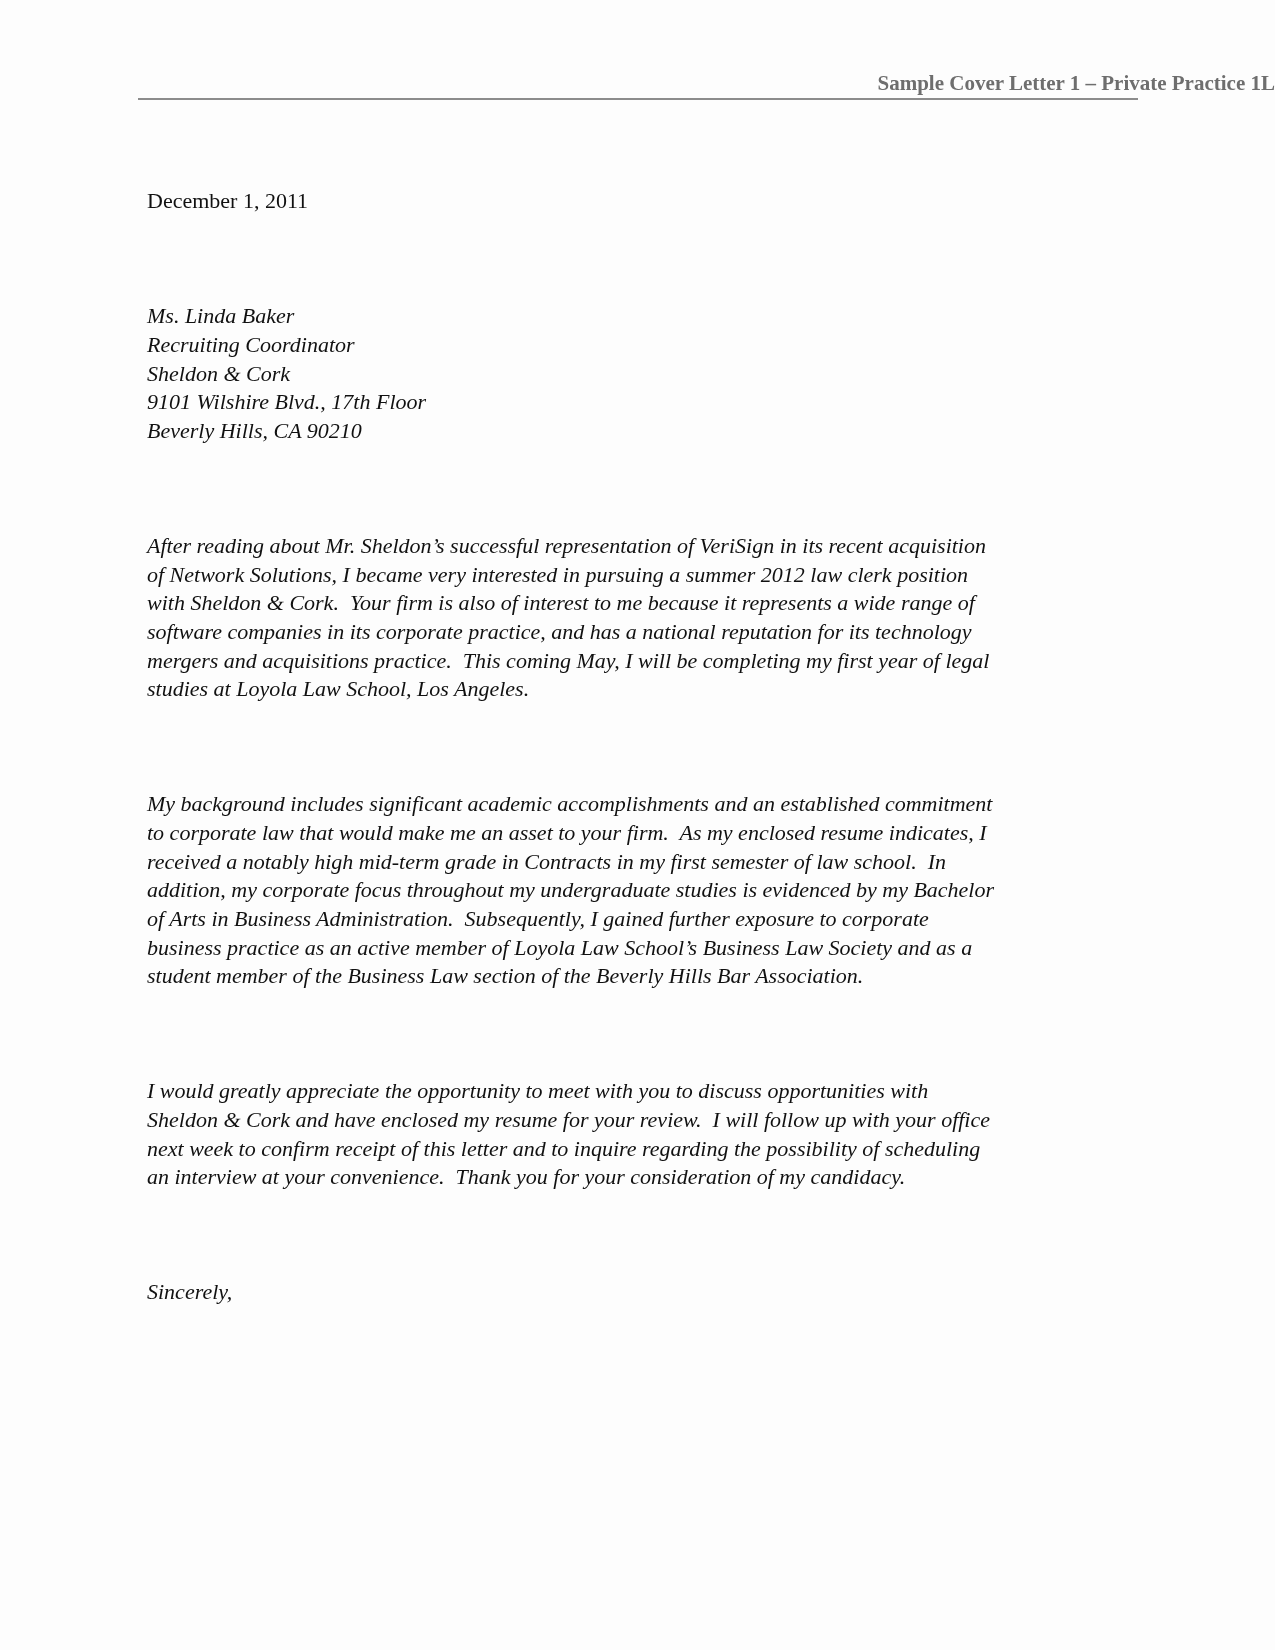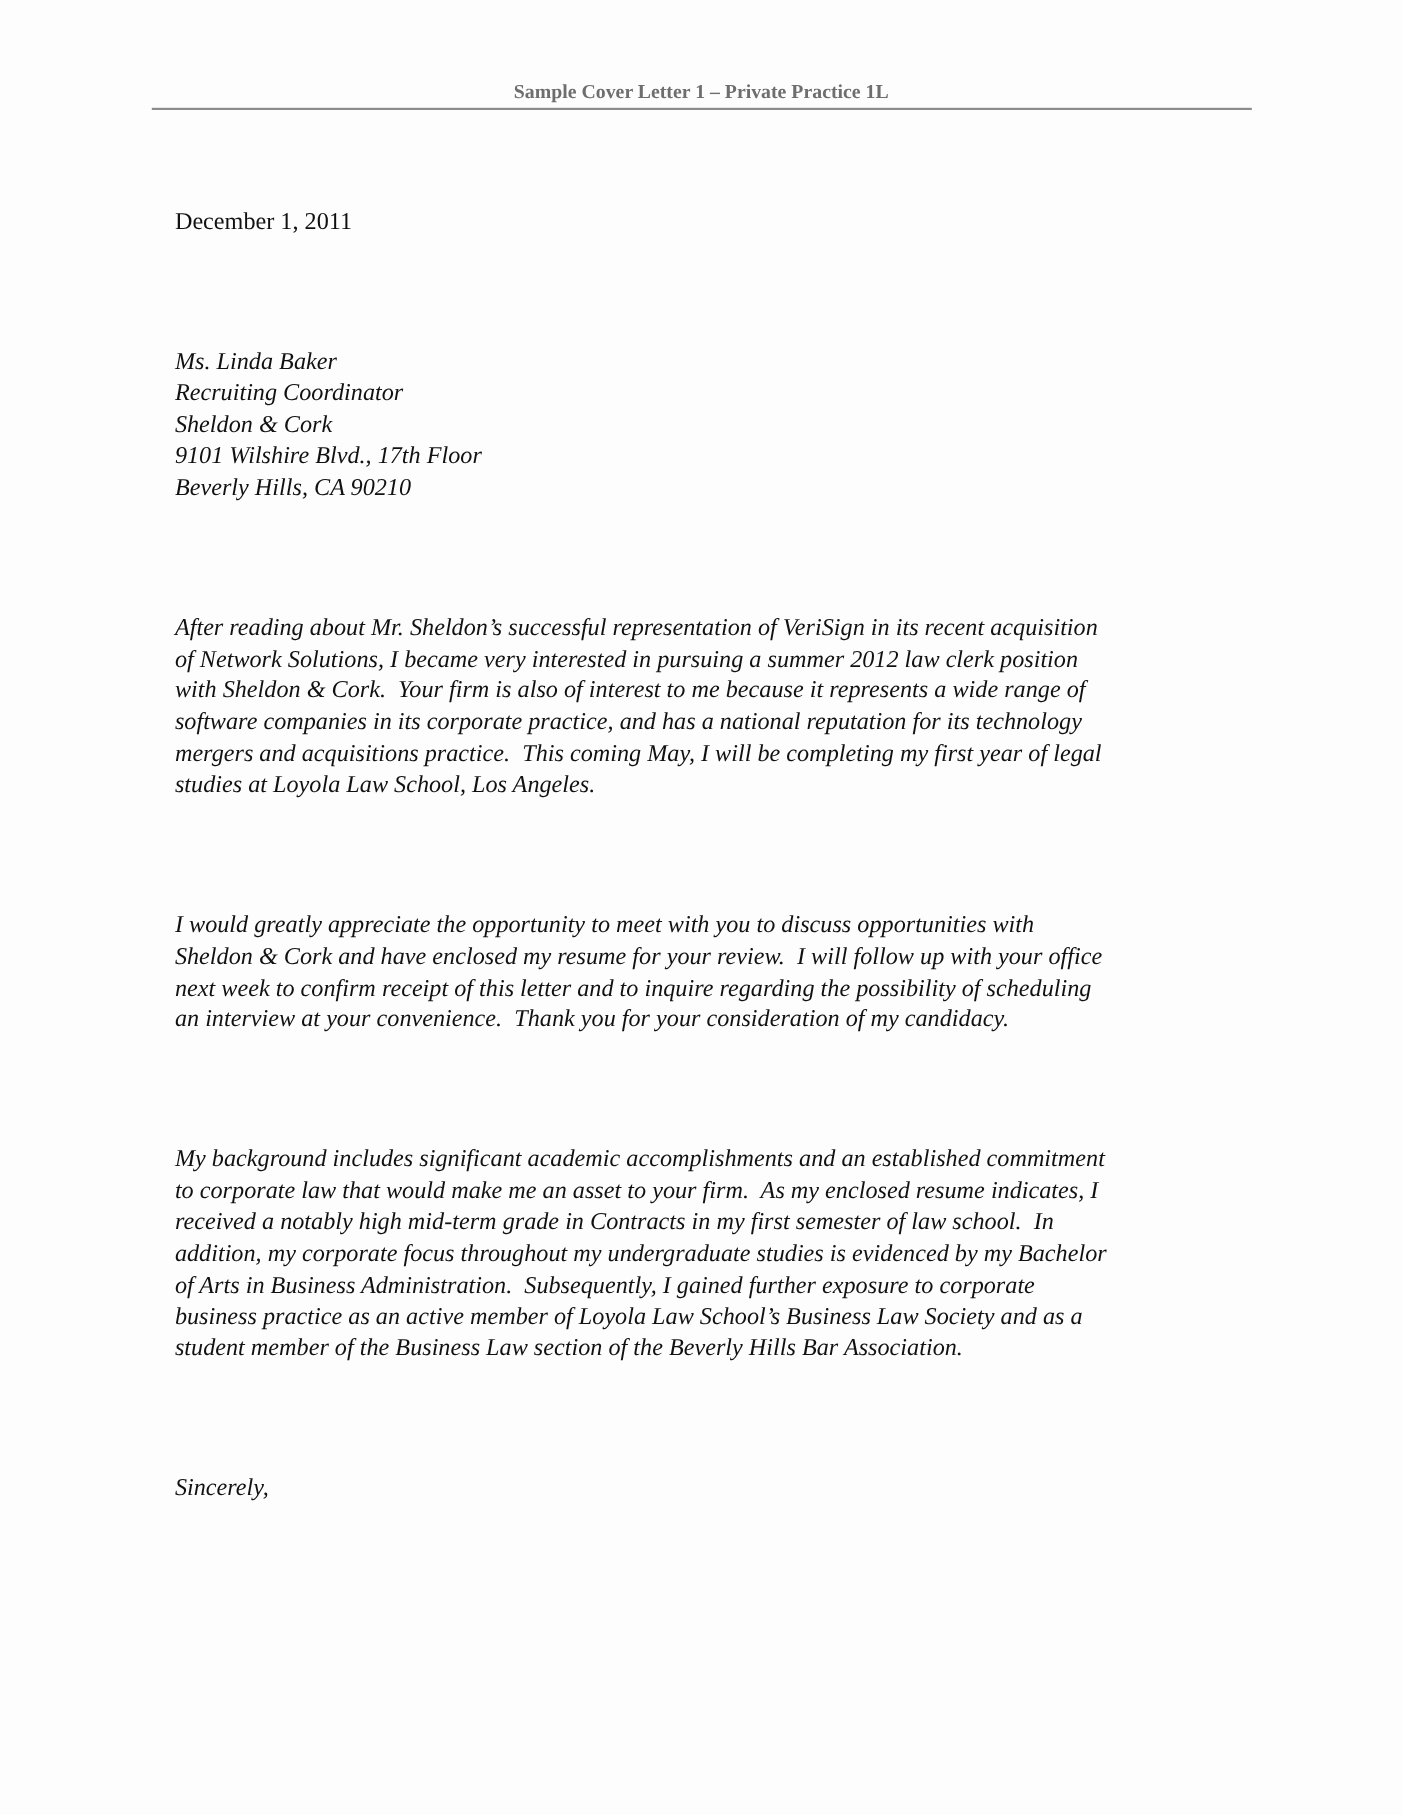--- a/index.html
+++ b/index.html
@@ -12,23 +12,23 @@
     width: 1275px;
     height: 1650px;
     margin: 0 auto;
     background: #fdfdfd;
     font-family: "Liberation Serif", serif;
     color: #111111;
     overflow: hidden;
   }
   .doc-header-title {
     padding-top: 72px;
-    text-align: center;
+    text-align: right;
     font-weight: bold;
-    font-size: 18px;
+    font-size: 21px;
     line-height: 23px;
     color: #6e6e6e;
   }
   .doc-header-rule {
     width: 1000px;
     height: 2px;
     background: #8c8c8c;
     margin: 3px auto 0 auto;
   }
   .letterhead-name {
@@ -46,21 +46,21 @@
     line-height: 29px;
     color: #111111;
   }
   .letter-body {
     margin-left: 147px;
     width: 1000px;
     font-size: 22px;
     line-height: 28.7px;
     white-space: pre-wrap;
   }
-  .block { margin: 12px; }
+  .block { margin: 0; }
   .mt-first { margin-top: 30px; }
   .mt1 { margin-top: 28.7px; font-style: italic; }
 </style>
 </head>
 <body>
 
 <div class="page">
 
   <header>
     <div class="doc-header-title">Sample Cover Letter 1 – Private Practice 1L</div>
@@ -74,29 +74,29 @@
 Recruiting Coordinator
 Sheldon &amp; Cork
 9101 Wilshire Blvd., 17th Floor
 Beverly Hills, CA 90210</div>
     <p class="block mt1">After reading about Mr. Sheldon’s successful representation of VeriSign in its recent acquisition
 of Network Solutions, I became very interested in pursuing a summer 2012 law clerk position
 with Sheldon &amp; Cork.  Your firm is also of interest to me because it represents a wide range of
 software companies in its corporate practice, and has a national reputation for its technology
 mergers and acquisitions practice.  This coming May, I will be completing my first year of legal
 studies at Loyola Law School, Los Angeles.</p>
-    <p class="block mt1">I would greatly appreciate the opportunity to meet with you to discuss opportunities with
-Sheldon &amp; Cork and have enclosed my resume for your review.  I will follow up with your office
-next week to confirm receipt of this letter and to inquire regarding the possibility of scheduling
-an interview at your convenience.  Thank you for your consideration of my candidacy.</p>
     <p class="block mt1">My background includes significant academic accomplishments and an established commitment
 to corporate law that would make me an asset to your firm.  As my enclosed resume indicates, I
 received a notably high mid-term grade in Contracts in my first semester of law school.  In
 addition, my corporate focus throughout my undergraduate studies is evidenced by my Bachelor
 of Arts in Business Administration.  Subsequently, I gained further exposure to corporate
 business practice as an active member of Loyola Law School’s Business Law Society and as a
 student member of the Business Law section of the Beverly Hills Bar Association.</p>
+    <p class="block mt1">I would greatly appreciate the opportunity to meet with you to discuss opportunities with
+Sheldon &amp; Cork and have enclosed my resume for your review.  I will follow up with your office
+next week to confirm receipt of this letter and to inquire regarding the possibility of scheduling
+an interview at your convenience.  Thank you for your consideration of my candidacy.</p>
     <div class="block mt1">Sincerely,</div>
     
     
   </section>
 
 </div>
 
 </body></html>

